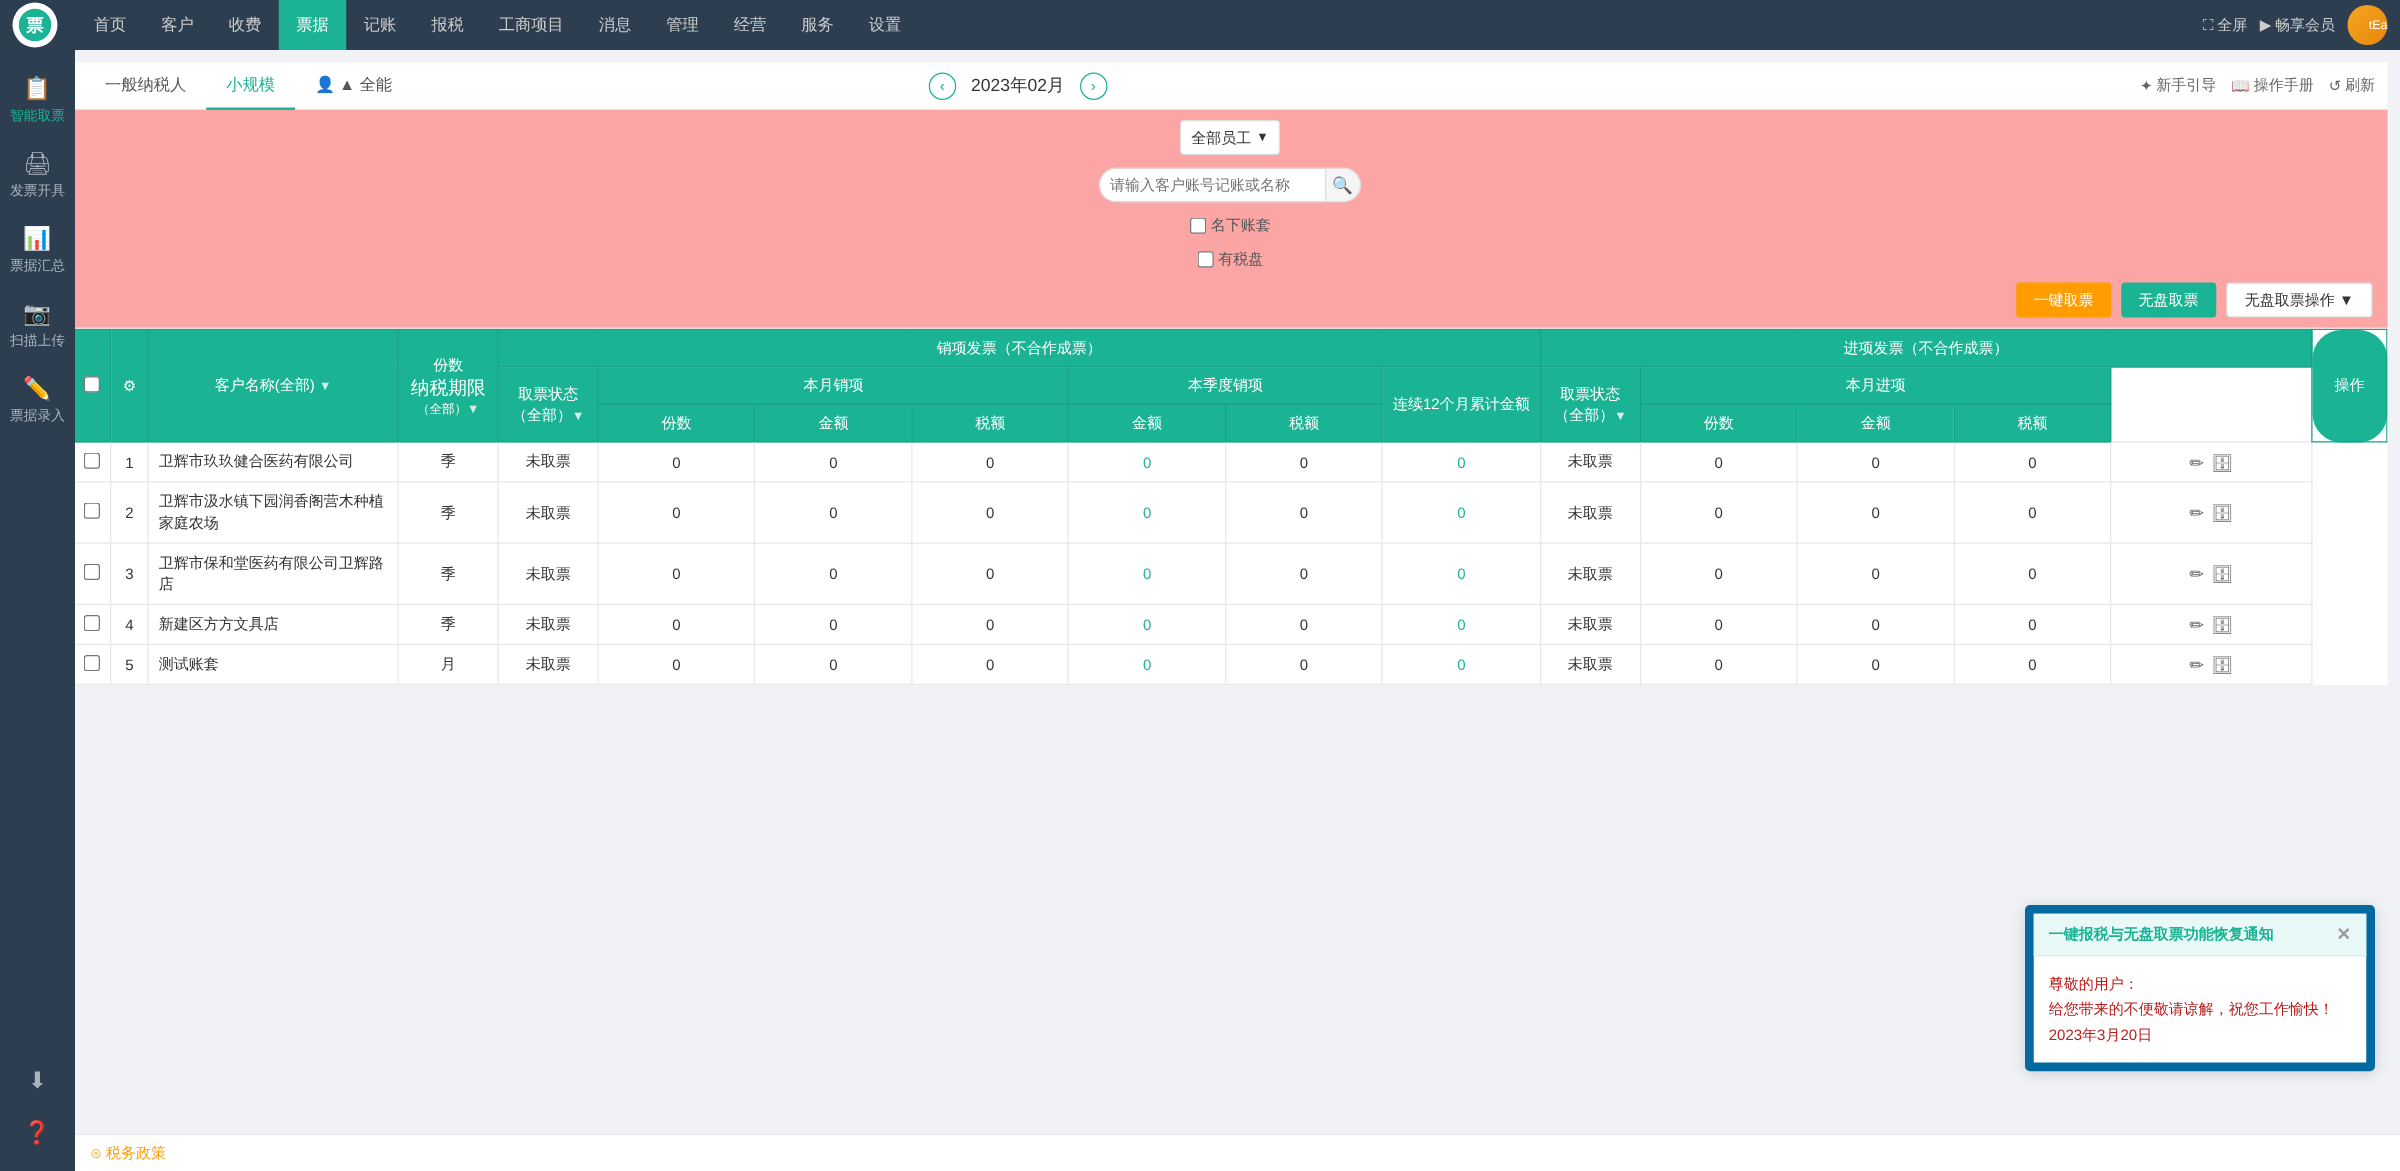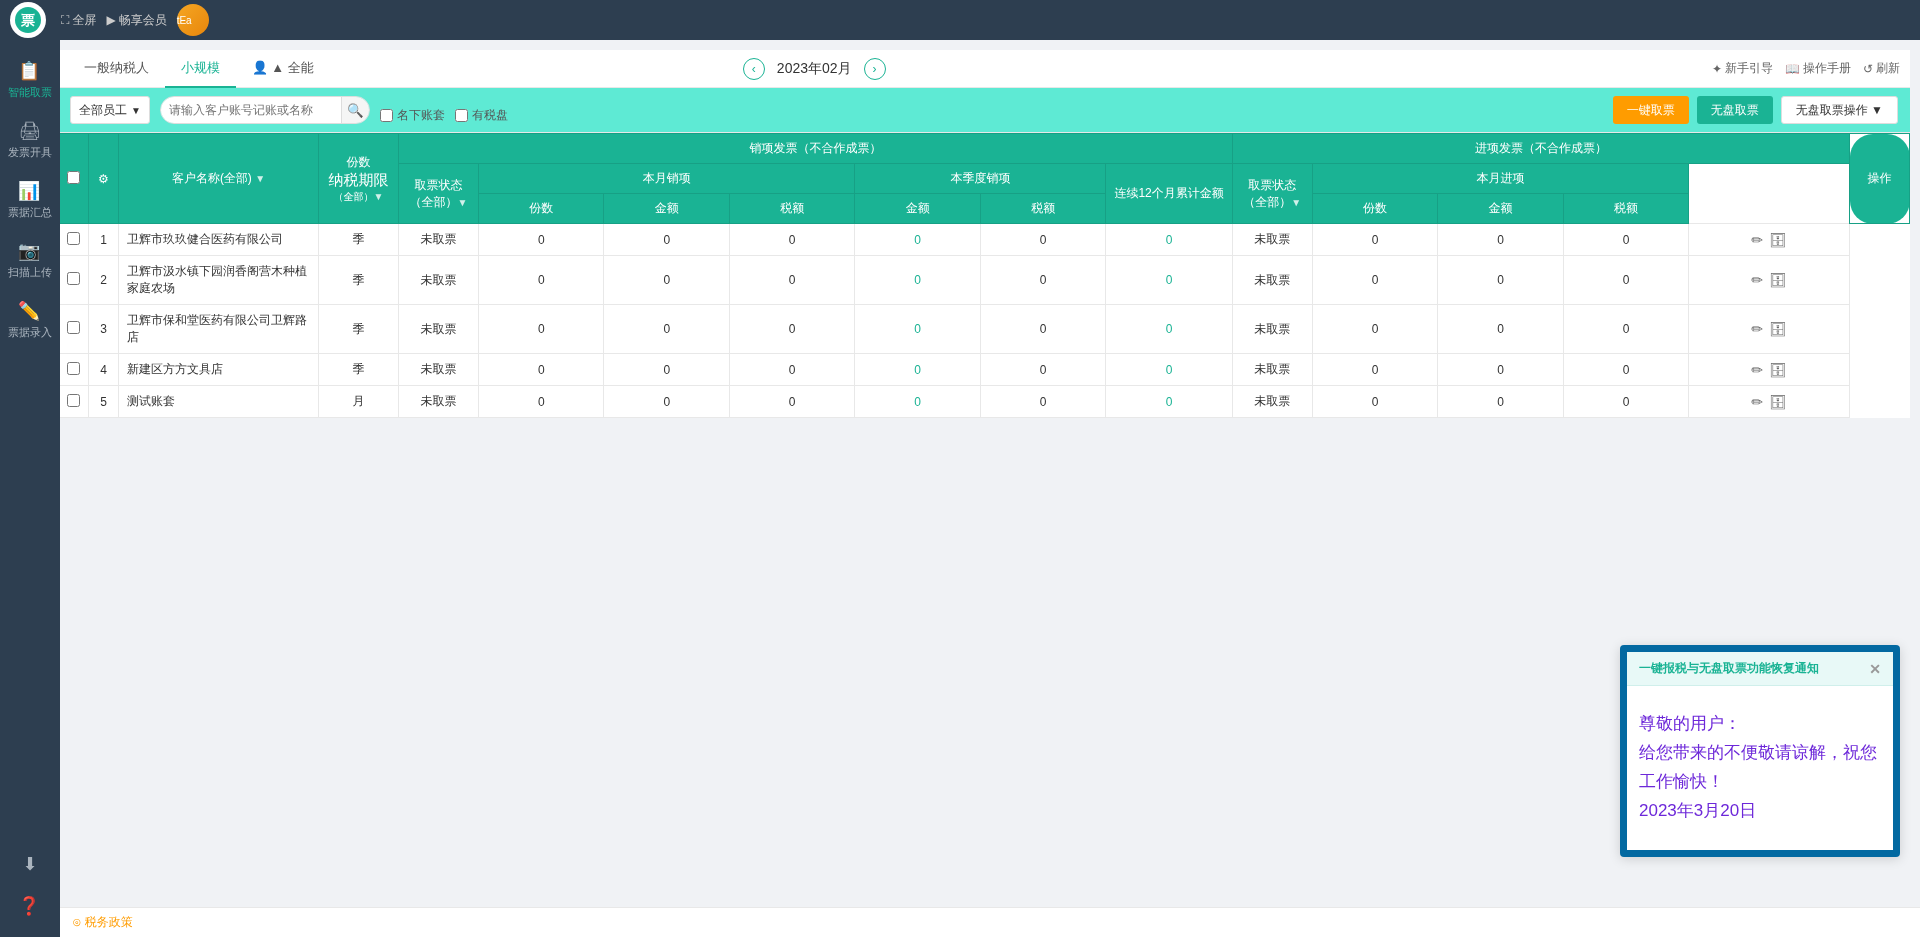--- a/index.html
+++ b/index.html
@@ -42,21 +42,21 @@
     .top-nav .nav-right {
       display: flex; align-items: center; gap: 10px;
     }
     .top-nav .nav-right-item {
       color: #ccc; font-size: 12px; cursor: pointer; display: flex; align-items: center; gap: 3px;
     }
     .avatar {
       width: 32px; height: 32px;
       border-radius: 50%;
       background: linear-gradient(135deg, #f5a623, #e8860c);
-      display: flex; align-items: center; justify-content: flex-start;
+      display: flex; align-items: center; justify-content: flex-end;
       color: #fff; font-size: 13px;
     }
 
     
     .sidebar {
       position: fixed;
       top: 40px; left: 0; bottom: 0;
       width: 60px;
       background: #2d3e50;
       display: flex; flex-direction: column;
@@ -136,27 +136,28 @@
       border: 1px solid #1ab394;
       background: #fff;
       color: #1ab394;
       display: flex; align-items: center; justify-content: center;
       cursor: pointer; font-size: 12px;
     }
     .month-label { font-size: 14px; color: #333; font-weight: 500; }
 
     
     .toolbar {
-      background: #5eead4;
+      background: #fca5a5;
       padding: 8px 12px;
       display: flex;
-      align-items: flex-end;
+      align-items: center;
       gap: 10px;
       border-bottom: 1px solid #e8e8e8;
       margin-top: 0;
+      flex-direction: column;
     }
     .toolbar-select {
       display: flex; align-items: center;
       border: 1px solid #ddd;
       border-radius: 3px;
       padding: 3px 8px;
       gap: 4px;
       font-size: 12px; color: #333;
       cursor: pointer; background: #fff;
       height: 28px;
@@ -269,23 +270,23 @@
     .notification-header {
       background: #e8f9f7;
       padding: 8px 12px;
       font-size: 12px;
       color: #1ab394;
       font-weight: bold;
       display: flex; justify-content: space-between; align-items: center;
       border-bottom: 1px solid #d0efeb;
     }
     .notification-body {
-      padding: 24px 12px;
-      font-size: 17px;
-      color: #6d28d9;
+      padding: 12px 12px;
+      font-size: 12px;
+      color: #b91c1c;
       line-height: 1.7;
     }
     .notification-close {
       cursor: pointer; color: #999; font-size: 14px;
     }
 
     
     .bottom-bar {
       position: fixed;
       bottom: 0; left: 60px; right: 0;
@@ -312,20 +313,34 @@
   </style>
 </head>
 <body>
 
 <nav class="top-nav">
   <div class="logo">
     <svg width="28" height="28" viewBox="0 0 28 28">
       <circle cx="14" cy="14" r="13" fill="#1ab394"></circle>
       <text x="14" y="19" text-anchor="middle" fill="white" font-size="14" font-family="Arial">票</text>
     </svg>
+  </div>
+  <div class="nav-items">
+    <div class="nav-item">首页</div>
+    <div class="nav-item">客户</div>
+    <div class="nav-item">收费</div>
+    <div class="nav-item active">票据</div>
+    <div class="nav-item">记账</div>
+    <div class="nav-item">报税</div>
+    <div class="nav-item">工商项目</div>
+    <div class="nav-item">消息</div>
+    <div class="nav-item">管理</div>
+    <div class="nav-item">经营</div>
+    <div class="nav-item">服务</div>
+    <div class="nav-item">设置</div>
   </div>
   <div class="nav-right">
     <div class="nav-right-item">
       <span>⛶</span>
       <span>全屏</span>
     </div>
     <div class="nav-right-item">
       <span>▶</span>
       <span>畅享会员</span>
     </div>

